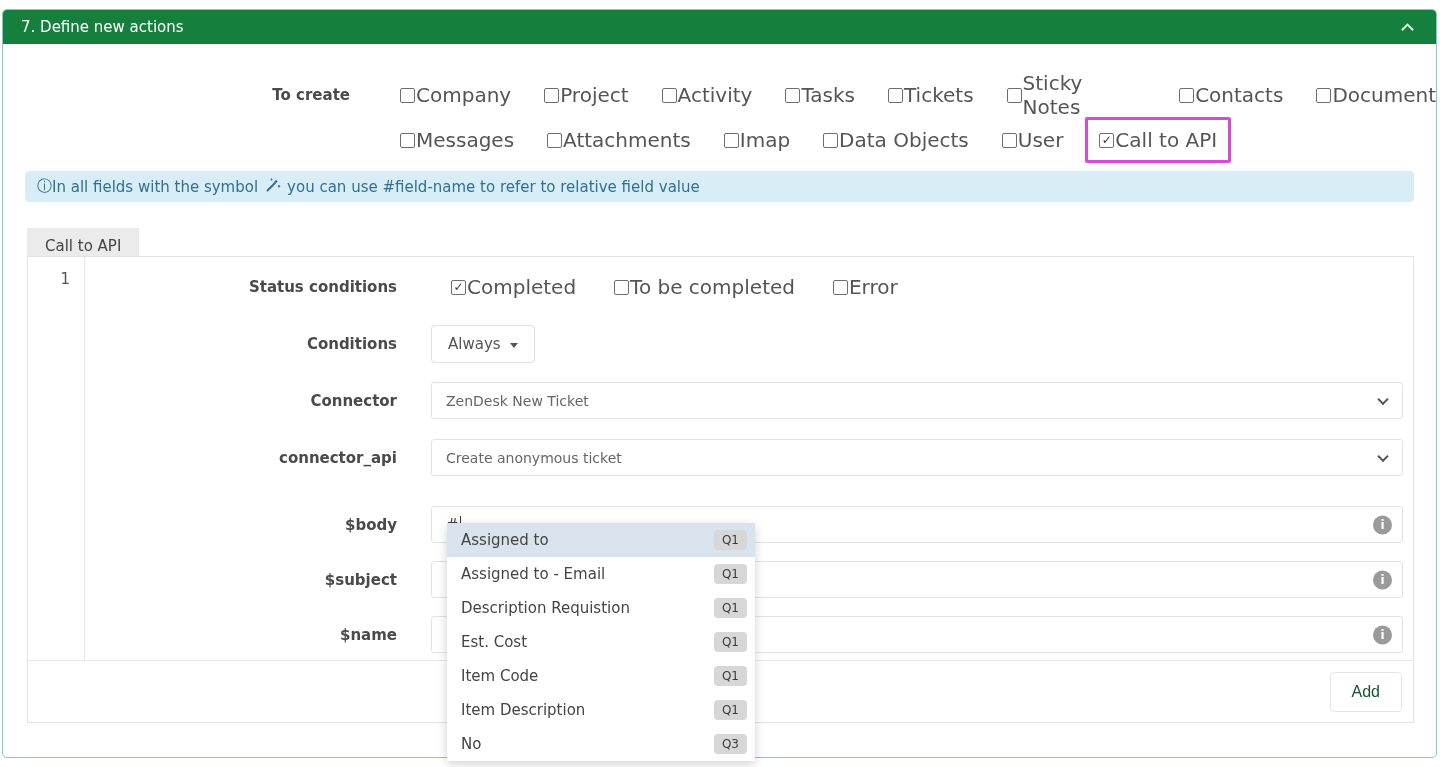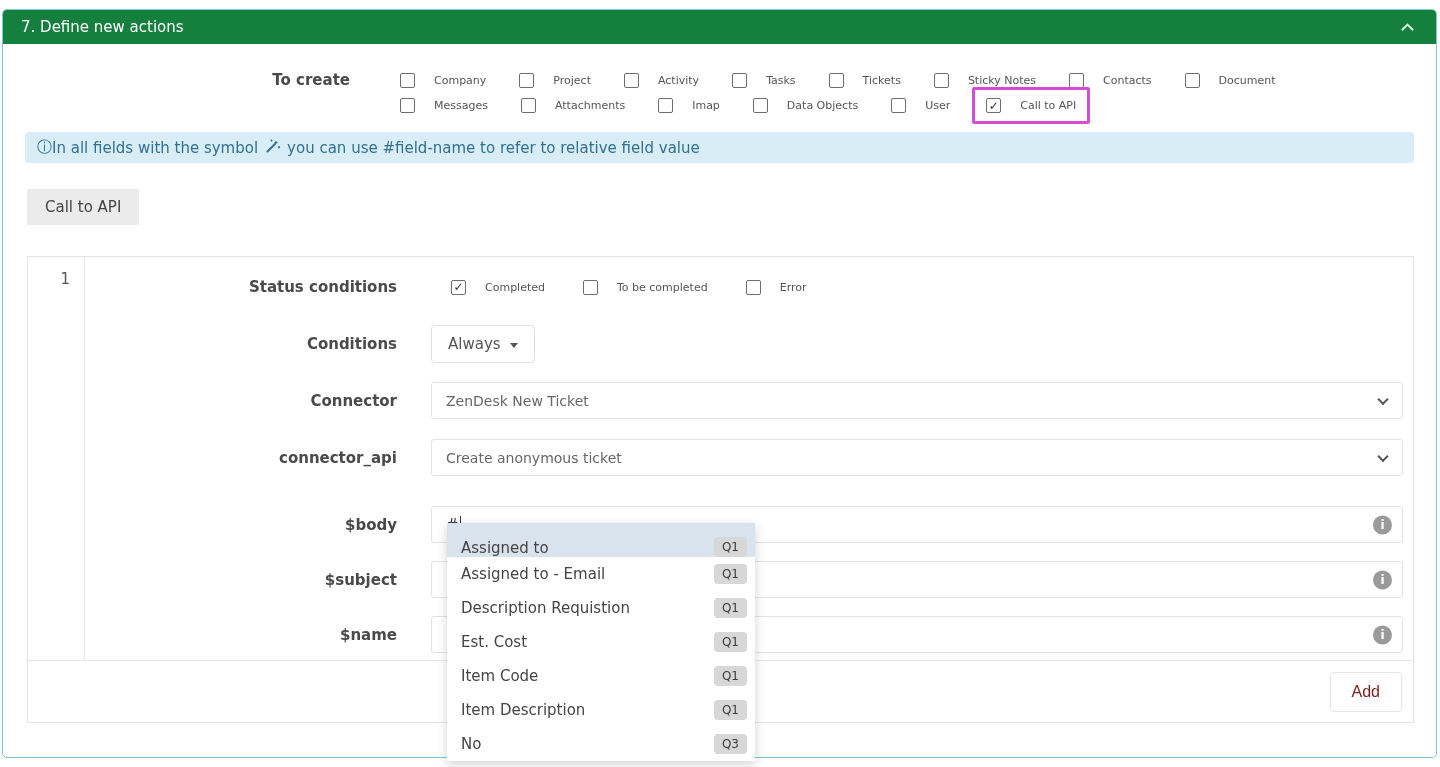--- a/index.html
+++ b/index.html
@@ -15,21 +15,21 @@
   .chev-up { position:absolute; left:5px; top:8px; width:9px; height:9px;
     border-left:2px solid rgba(255,255,255,.85); border-top:2px solid rgba(255,255,255,.85);
     transform:rotate(45deg); }
 
   
   .create-section { padding-top:27px; }
   .create-row { display:flex; align-items:center; }
   .create-row + .create-row { margin-top:9px; }
   .create-label { width:347px; text-align:right; font-weight:bold; color:#4a4a4a; font-size:15px; flex:0 0 347px; }
   .checkgroup { display:flex; align-items:center; gap:33px; margin-left:50px; }
-  .chk { display:flex; align-items:center; gap:19px; font-size:11px; color:#555; cursor:pointer; }
+  .chk { display:flex; align-items:center; gap:1px; font-size:20px; color:#555; cursor:pointer; }
   .box { width:15px; height:15px; border:1.6px solid #6e6e6e; border-radius:2px; flex:0 0 15px;
     display:flex; align-items:center; justify-content:center; background:#fff; }
   .box.checked::after { content:"✓"; font-size:12px; font-weight:bold; color:#333; line-height:1; }
   .chk.hl-box { border:3px solid #d24fd2; border-radius:2px; padding:8px 11px; margin:-11px -14px -11px -11px; }
 
   
   .banner { margin:19px 22px 0 22px; height:31px; background:#d9edf7; border-radius:4px;
     display:flex; align-items:center; padding:0 12px; color:#31708f; font-size:15px; }
   .banner .glyph { font-size:15px; }
   .wand-icon { display:inline-block; margin:0 6px 0 7px; }
@@ -71,28 +71,28 @@
     display:flex; align-items:center; padding:0 34px 0 14px; color:#444; font-size:15px; position:relative; }
   .cursor-bar { display:inline-block; width:1px; height:18px; background:#333; margin-left:1px; }
   .info-i { position:absolute; right:10px; top:50%; transform:translateY(-50%);
     width:19px; height:19px; border-radius:50%; background:#9a9a9a; color:#fff;
     display:flex; align-items:center; justify-content:center; font-size:12px; font-weight:bold; cursor:pointer; }
   .info-i::after { content:"i"; }
 
   .add-row { position:absolute; left:0; right:0; bottom:0; height:62px; border-top:1px solid #e8e8e8;
     display:flex; align-items:center; justify-content:flex-end; padding-right:11px; }
   .add-btn { background:#fff; border:1px solid #e5e5e5; border-radius:4px; padding:10px 21px;
-    color:#7f1d1d; font-size:16px; cursor:pointer;text-align:right; }
+    color:#14532d; font-size:16px; cursor:pointer;text-align:right; }
 
   
   .ac { position:absolute; left:447px; top:523px; width:308px; background:#fff; z-index:20;
     box-shadow:0 3px 10px rgba(0,0,0,.18); }
   .ac-item { height:34px; display:flex; align-items:center; padding:0 8px 0 14px;
     font-size:15px; color:#444; cursor:pointer; }
-  .ac-item.active { background:#d9e3ed;align-items:flex-end; }
+  .ac-item.active { background:#d9e3ed; }
   .ac-badge { margin-left:auto; background:#d7d7d7; border-radius:4px; padding:3px 8px;
     font-size:12px; color:#3c3c3c; }
 </style>
 </head>
 <body>
 
 <div class="panel">
   <div class="panel-header">
     <span>7. Define new actions</span>
     <span class="collapse-btn">

